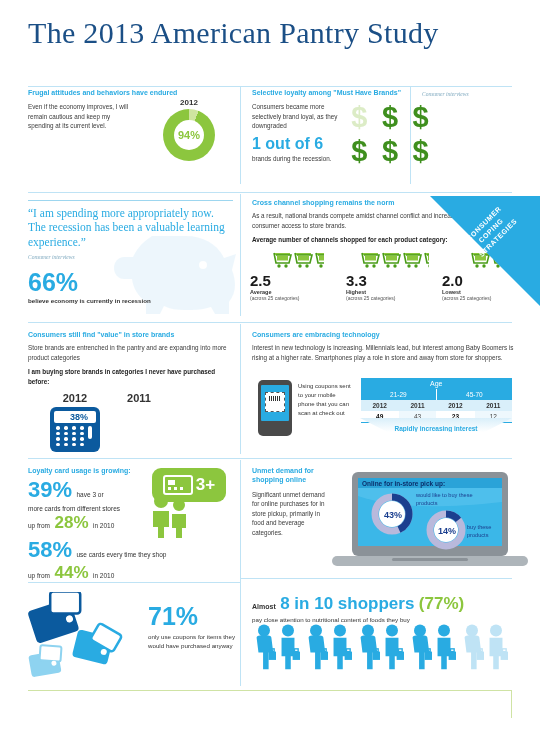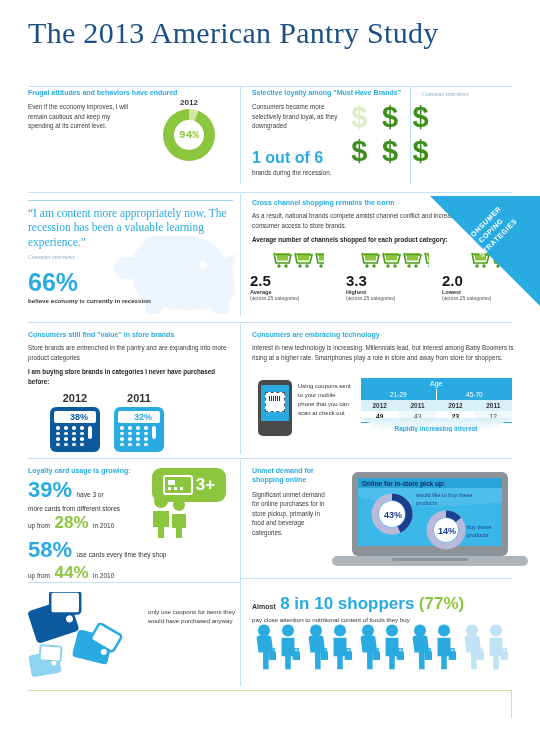--- a/index.html
+++ b/index.html
@@ -38,21 +38,21 @@
     content:""; position:absolute; left:11px; top:11px; width:30px; height:30px;
     border-radius:50%; background:#fff;
   }
   .donut span {
     position:absolute; left:0; top:0; width:52px; height:52px; line-height:52px;
     text-align:center; font-size:11px; font-weight:bold; color:#8cc63e; z-index:2;
   }
 
   .cell-b { position:absolute; left:252px; top:0; width:160px; }
   .cell-b .lead { margin-top:5px; width:86px; }
-  .big-blue { font-size:16px; font-weight:bold; color:#29abe2; line-height:1.1; margin:18px 0 2px; }
+  .big-blue { font-size:16px; font-weight:bold; color:#29abe2; line-height:1.1; margin:4px 0 2px; }
   .dollars { position:absolute; left:92px; top:12px; width:92px; line-height:0; }
   .dollars div { display:flex; }
   .dollars b {
     font-family:"Liberation Sans", sans-serif; font-size:29px; font-weight:bold;
     color:#3f8f1e; width:31px; text-align:center; line-height:34px;
   }
   .dollars b.pale { color:#dcecc6; }
 
   .cell-c { position:absolute; left:422px; top:-2px; width:112px; }
   .quote-serif {
@@ -185,21 +185,21 @@
   <div class="title">The 2013 American Pantry Study</div>
 
   <div class="hline" style="left:28px; top:86px; width:484px;"></div>
   <div class="r1">
 
     <div class="cell-a">
       <div class="hdr-blue">Frugal attitudes and behaviors have endured</div>
       <div class="body-txt lead">Even if the economy improves, I will remain cautious and keep my spending at its current level.</div>
       <div class="donut-wrap">
         <div class="donut-year">2012</div>
-        <div class="donut" style="background: conic-gradient(rgb(207, 229, 160) 0deg, rgb(207, 229, 160) 21.6deg, rgb(140, 198, 62) 21.6deg, rgb(140, 198, 62) 360deg); font-family: Liberation Mono, monospace;">
+        <div class="donut" style="background: conic-gradient(rgb(207, 229, 160) 0deg, rgb(207, 229, 160) 21.6deg, rgb(140, 198, 62) 21.6deg, rgb(140, 198, 62) 360deg);">
           <span>94%</span>
         </div>
       </div>
     </div>
 
     <div class="vline" style="left:240px; top:-2px; height:98px;"></div>
 
     <div class="cell-b">
       <div class="hdr-blue">Selective loyalty among "Must Have Brands"</div>
       <div class="body-txt lead">Consumers became more selectively brand loyal, as they downgraded</div>
@@ -228,21 +228,21 @@
 
   <div class="hline" style="left:28px; top:192px; width:484px;"></div>
   <div class="r2">
 
     <svg class="piggy" viewBox="0 0 136 100">
       <path fill="#ddeffa" d="M44 20h34c18 0 32 9 38 22l12-4-4 16c2 5 3 10 3 15 0 6-2 12-6 17v12h-14l-4-7c-6 2-12 3-19 3h-8c-7 0-14-1-20-4l-4 8H38V86c-8-6-13-14-14-23h-8c-6 0-10-5-10-11s4-11 10-11h9c4-9 11-16 19-21z"></path>
       <circle cx="95" cy="49" r="4" fill="#ffffff"></circle>
     </svg>
 
     <div class="quote2">
-      <div class="rule-top quote-serif">“I am content more appropriately now. The recession has been a valuable learning experience.”</div>
+      <div class="rule-top quote-serif">“I am spending more appropriately now. The recession has been a valuable learning experience.”</div>
       <div class="attrib">Consumer interviews</div>
       <div class="pct-big">66%</div>
       <div class="pct-sub">believe economy is currently in recession</div>
     </div>
 
     <div class="vline" style="left:240px; top:-2px; height:122px;"></div>
 
     <div class="cross">
       <div class="hdr-blue">Cross channel shopping remains the norm</div>
       <div class="body-txt" style="margin-top:4px; width:225px;">As a result, national brands compete amidst channel conflict and increasing consumer access to store brands.</div>
@@ -374,42 +374,20 @@
                 <i></i>
                 <i></i>
                 <i></i>
                 <i></i>
                 <i></i>
               </div>
             </div>
           </div>
           <div class="calc">
             <div class="yr">2011</div>
-            <div class="body" style="background:#29abe2">
-              <div class="scr" style="color:#29abe2">32%</div>
-              <div class="keys">
-                <i></i>
-                <i></i>
-                <i></i>
-                <i></i>
-                <i class="tall"></i>
-                <i></i>
-                <i></i>
-                <i></i>
-                <i></i>
-                <i></i>
-                <i></i>
-                <i></i>
-                <i></i>
-                <i></i>
-                <i></i>
-                <i></i>
-                <i></i>
-              </div>
-            </div>
           </div>
         </div>
     </div>
 
     <div class="vline" style="left:240px; top:-2px; height:130px;"></div>
 
     <div style="position:absolute; left:252px; top:4px; width:275px;">
       <div class="hdr-blue">Consumers are embracing technology</div>
       <div class="body-txt" style="margin-top:4px;">Interest in new technology is increasing. Millennials lead, but interest among Baby Boomers is rising at a higher rate. Smartphones play a role in store and away from store for shoppers.</div>
 
@@ -532,20 +510,21 @@
         <circle cx="78" cy="58" r="3" fill="#ffffff"></circle>
       </g>
       <g transform="rotate(-10 24 72)">
         <rect x="4" y="60" width="30" height="22" rx="3" fill="#8ed3f0"></rect>
         <rect x="16" y="54" width="21" height="15" rx="2" fill="#ffffff" stroke="#8ed3f0" stroke-width="2" transform="rotate(14 26 61)"></rect>
         <circle cx="28" cy="72" r="2.5" fill="#ffffff"></circle>
       </g>
     </svg>
 
     <div class="w71">
+      <div class="n">71%</div>
       <div class="t">only use coupons for items they would have purchased anyway</div>
     </div>
 
     <div class="vline" style="left:240px; top:-8px; height:108px;"></div>
 
     <div class="shoppers-hd">
       <span class="almost">Almost</span>
       <span class="big">8 in 10 shoppers</span>
       <span class="pcts">(77%)</span>
       <div class="sub">pay close attention to nutritional content of foods they buy</div>

